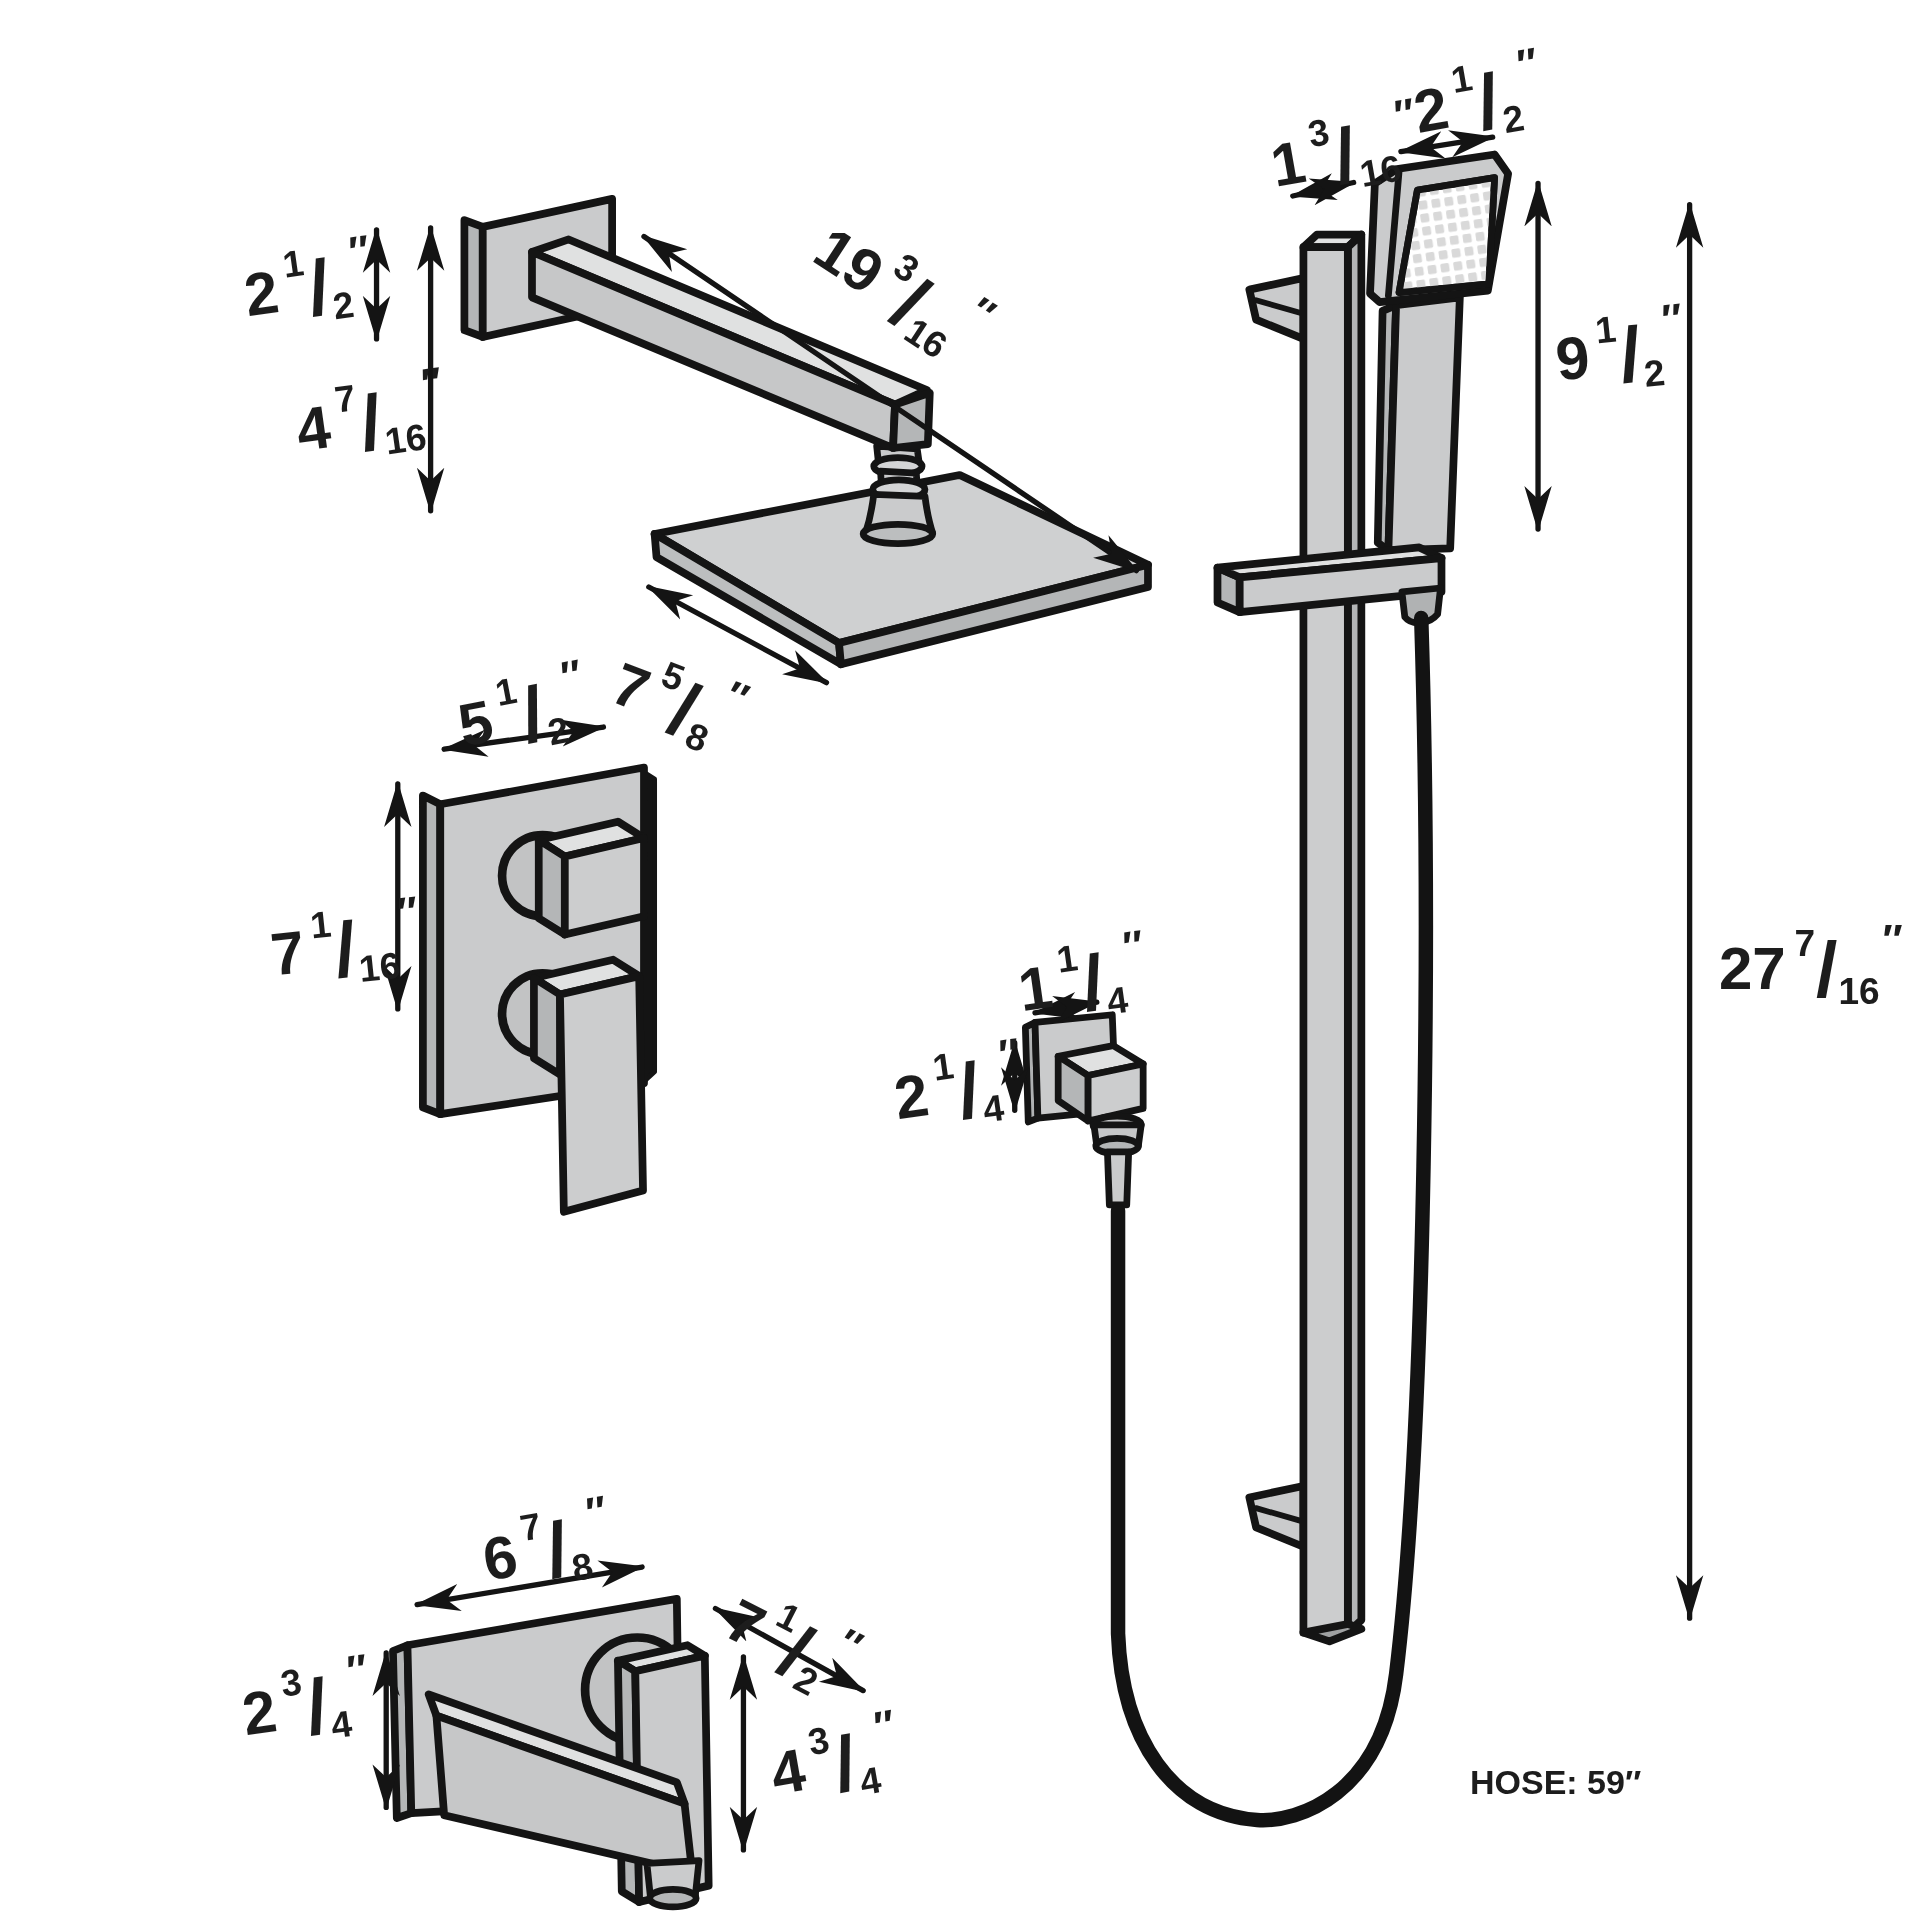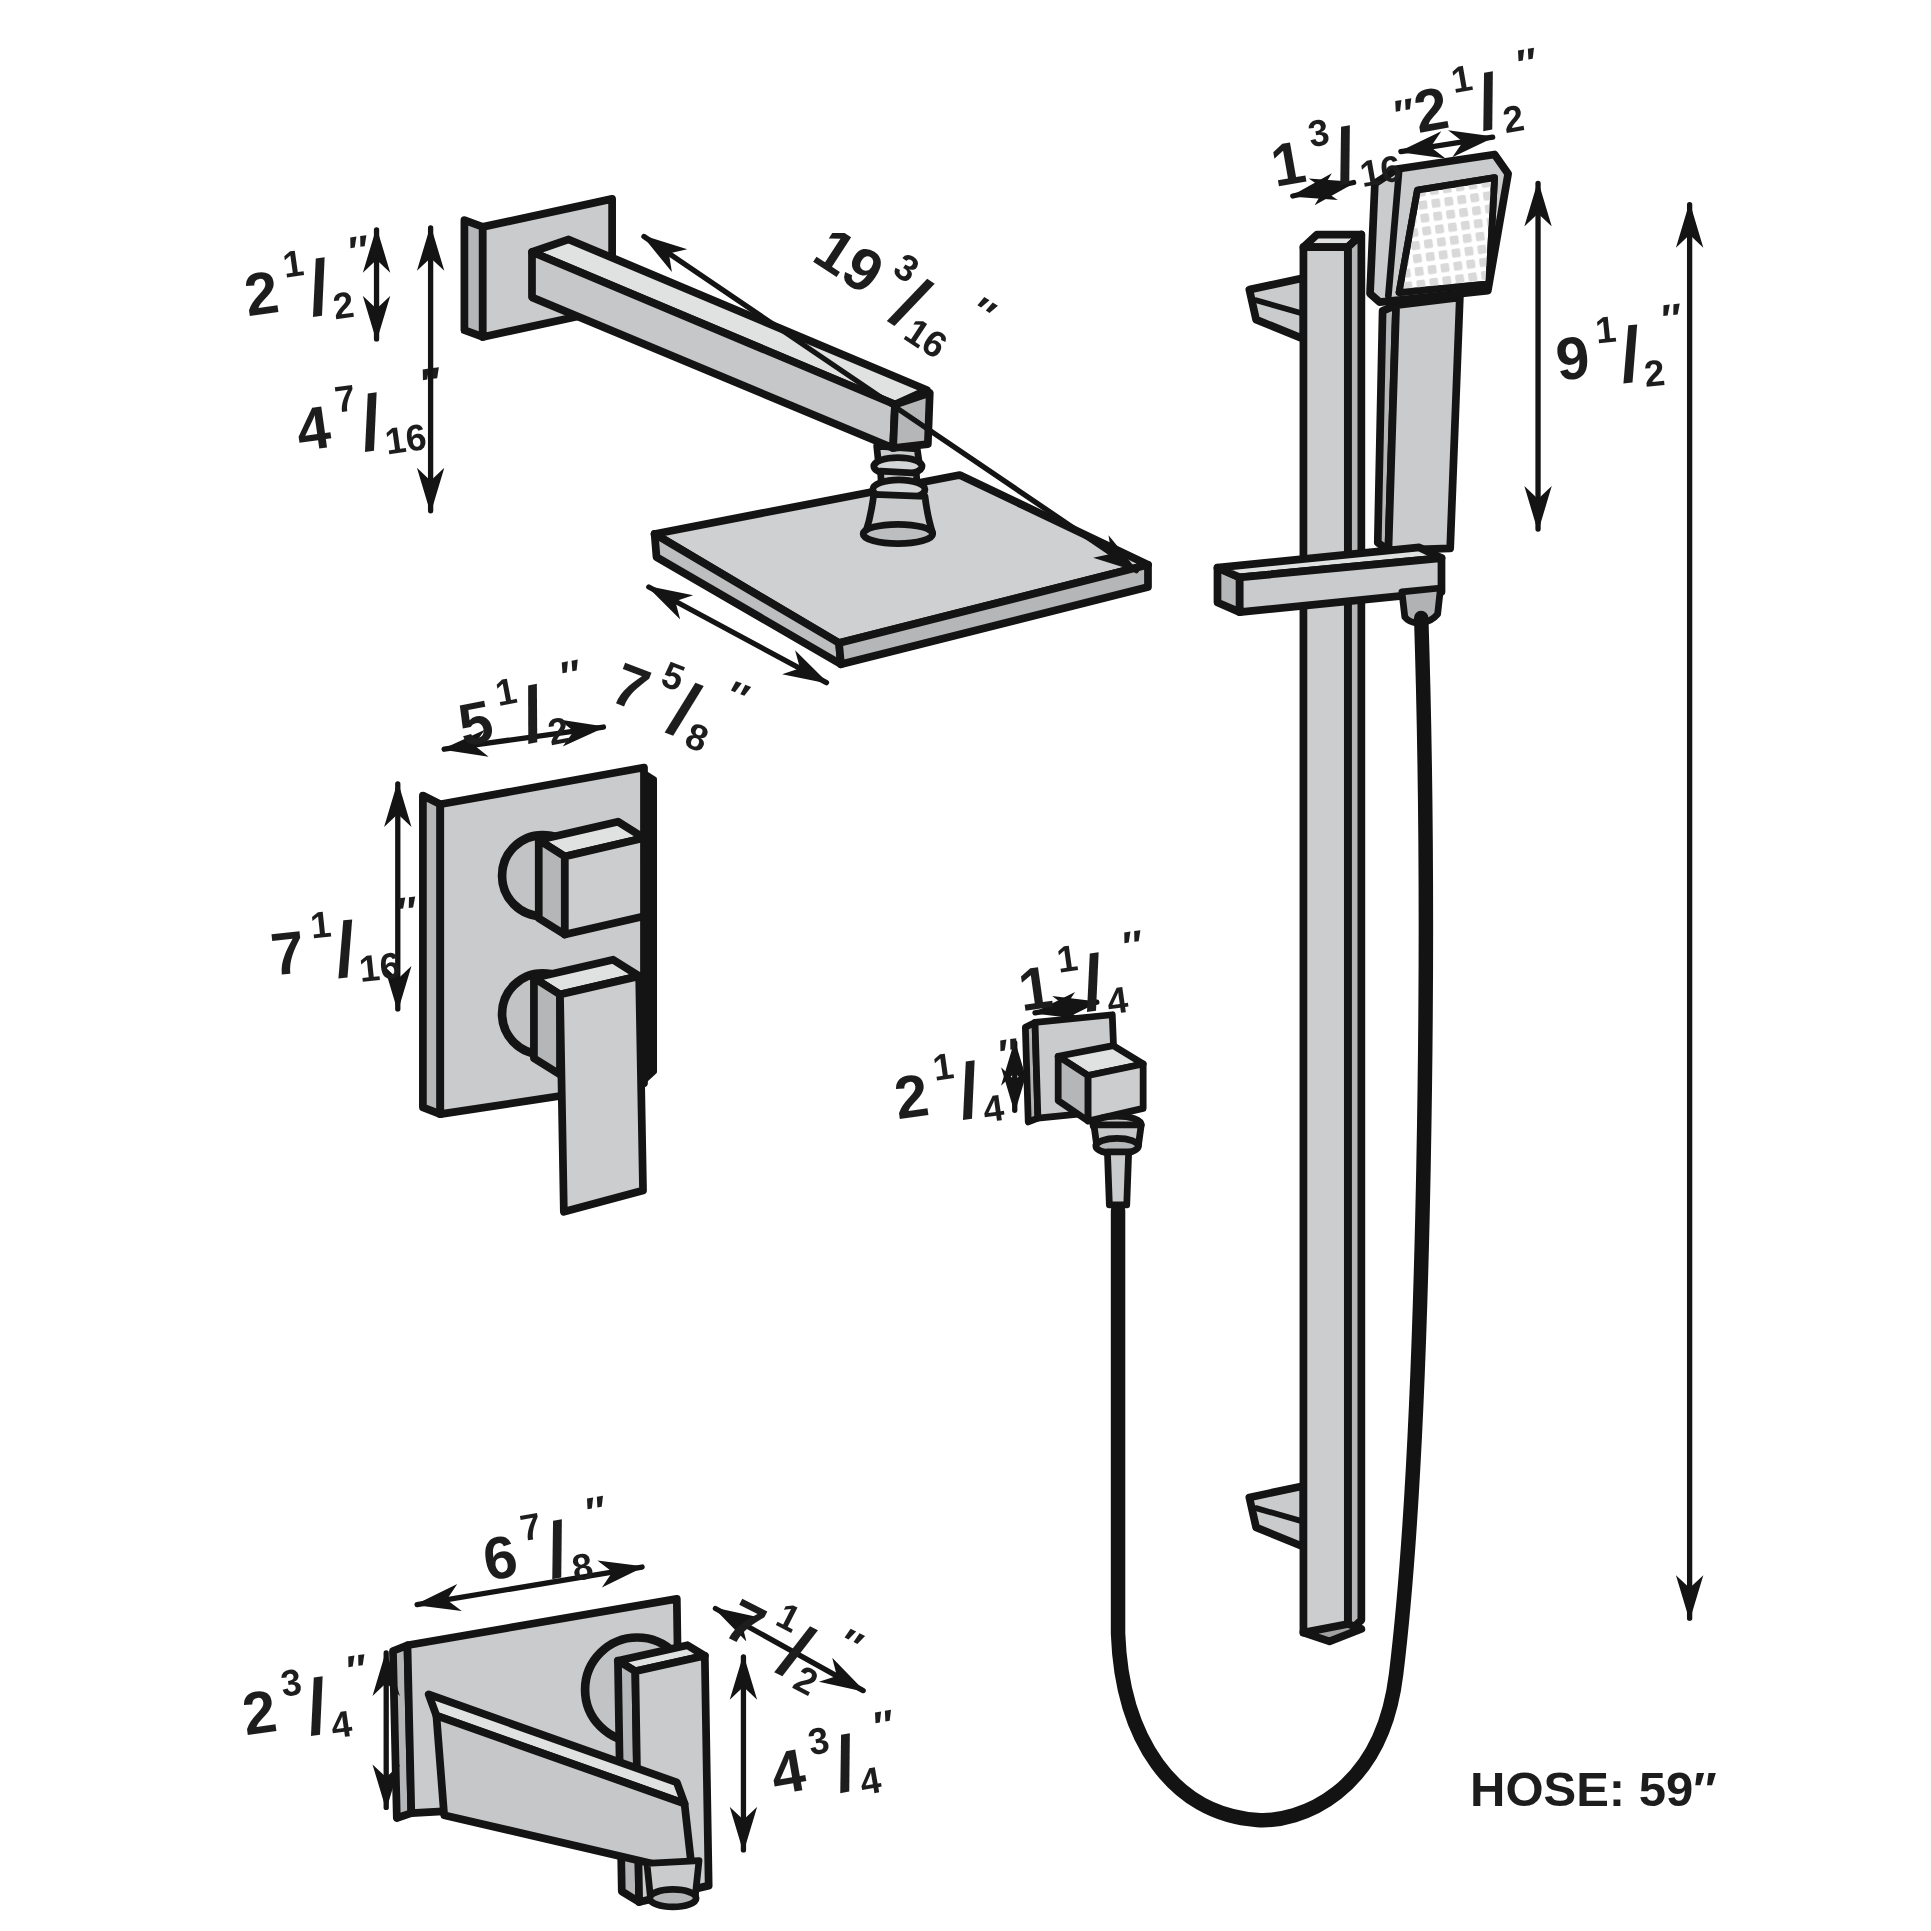--- a/index.html
+++ b/index.html
@@ -6,21 +6,21 @@
   #canvas{position:relative;width:1931px;height:1931px;background:#ffffff;overflow:hidden;
           font-family:"Liberation Sans","DejaVu Sans",sans-serif;}
   #art{position:absolute;left:0;top:0;}
   .dim{position:absolute;line-height:1;white-space:nowrap;font-weight:bold;color:#1d1d1d;
        transform-origin:0 0;}
   .dim .w{font-size:60px;}
   .dim .n{font-size:37px;vertical-align:33px;margin-left:8.7px;}
   .dim .s{font-size:77px;vertical-align:-7.7px;font-weight:600;margin-left:1px;margin-right:1px;}
   .dim .d{font-size:37px;vertical-align:-15.4px;}
   .dim .u{font-size:42px;vertical-align:35px;margin-left:2.9px;}
-  .dim.note .t{font-size:49px;}
+  .dim.note .t{font-size:34px;}
 </style>
 </head>
 <body>
 
 <div id="canvas">
 
 <svg id="art" width="1931" height="1931" viewBox="0 0 2000 2000">
   <defs>
     <marker id="ah" viewBox="0 0 12 8" refX="11.3" refY="4" markerWidth="8.6" markerHeight="5.8" orient="auto-start-reverse">
       <path d="M0,0.4 L12,4 L0,7.6 L3.4,4 Z" fill="#141414"></path>
@@ -180,18 +180,21 @@
   </div>
   <div class="dim" style="left:1406px;top:64px;transform:rotate(-10deg)">
     <span class="w">2</span><span class="n">1</span><span class="s">/</span><span class="d">2</span><span class="u">″</span>
   </div>
   <div class="dim" style="left:1263px;top:118px;transform:rotate(-10deg)">
     <span class="w">1</span><span class="n">3</span><span class="s">/</span><span class="d">16</span><span class="u">″</span>
   </div>
   <div class="dim" style="left:1551px;top:311px;transform:rotate(-6deg)">
     <span class="w">9</span><span class="n">1</span><span class="s">/</span><span class="d">2</span><span class="u">″</span>
   </div>
+  <div class="dim" style="left:1719px;top:919px">
+    <span class="w">27</span><span class="n">7</span><span class="s">/</span><span class="d">16</span><span class="u">″</span>
+  </div>
   <div class="dim note" style="left:1470px;top:1765px">
     <span class="t">HOSE: 59″</span>
   </div>
 
 </div>
 
 
 </body></html>

